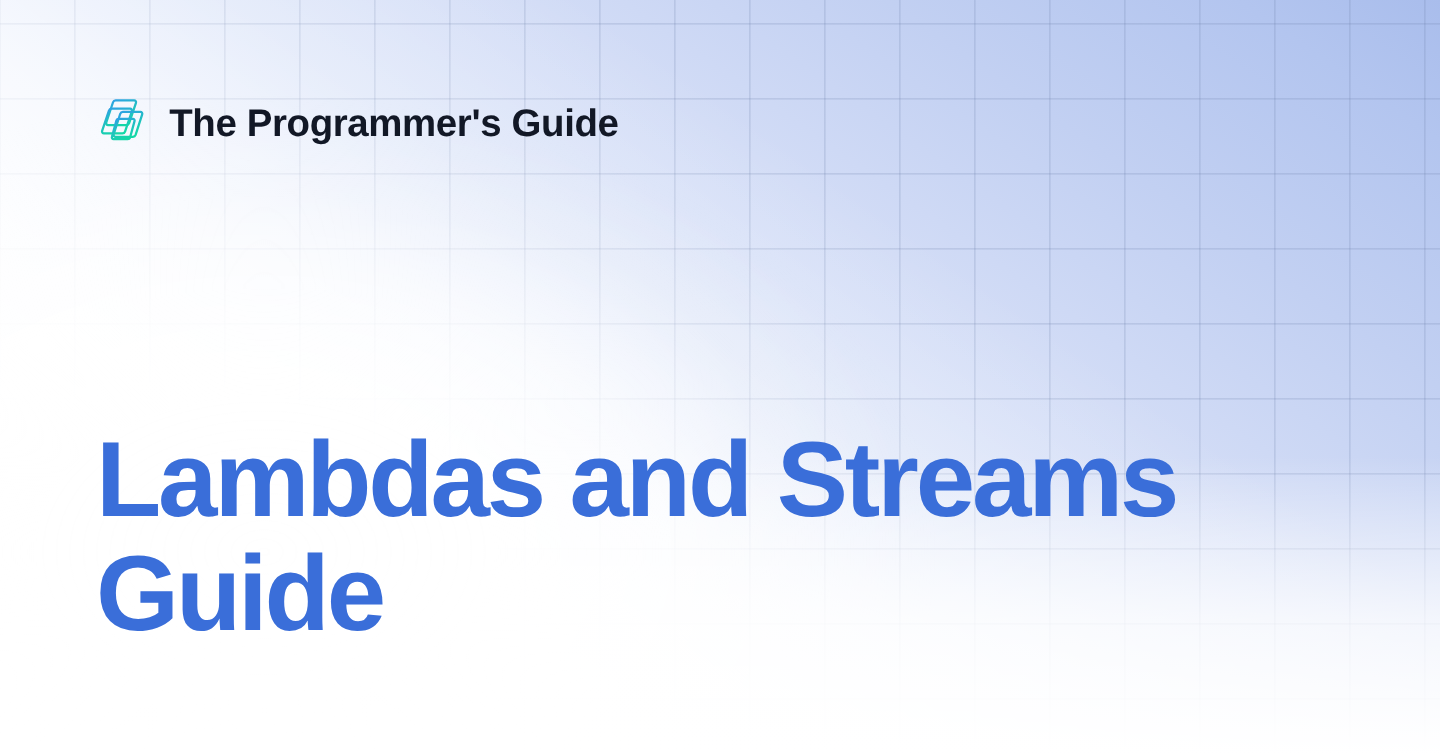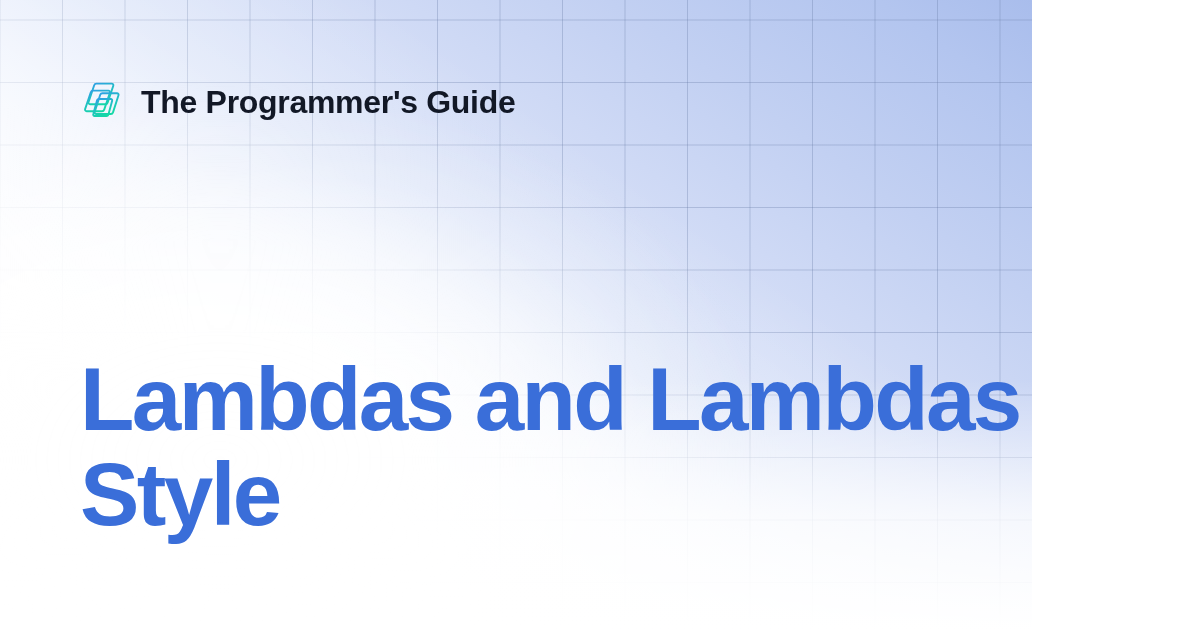--- a/index.html
+++ b/index.html
@@ -3,21 +3,21 @@
 <meta charset="utf-8">
 <style>
   html, body {
     margin: 0;
     padding: 0;
     background: #ffffff;
   }
 
   #og-card {
     position: relative;
-    width: 1032px;
+    width: 1200px;
     height: 630px;
     overflow: hidden;
     background: #5eead4;
     font-family: "Liberation Sans", sans-serif;
     -webkit-font-smoothing: antialiased;
   }
 
   
 
   
@@ -160,16 +160,16 @@
         <g fill="none" stroke="url(#logoGrad)" stroke-width="1.9" stroke-linejoin="round" stroke-linecap="round">
           <path d="M16.4 3.6 H31.8 a1.6 1.6 0 0 1 1.5 2.1 L27.6 22.6 a2.4 2.4 0 0 1 -2.2 1.6 H10.0 a1.6 1.6 0 0 1 -1.5 -2.1 L14.2 5.2 a2.4 2.4 0 0 1 2.2 -1.6 Z"></path>
           <path d="M13.0 10.6 H28.4 a1.6 1.6 0 0 1 1.5 2.1 L24.2 29.6 a2.4 2.4 0 0 1 -2.2 1.6 H6.6 a1.6 1.6 0 0 1 -1.5 -2.1 L10.8 12.2 a2.4 2.4 0 0 1 2.2 -1.6 Z"></path>
           <path d="M22.4 13.2 H37.0 a1.6 1.6 0 0 1 1.5 2.1 L33.0 32.4 a2.4 2.4 0 0 1 -2.2 1.6 H16.2 a1.6 1.6 0 0 1 -1.5 -2.1 L20.2 14.8 a2.4 2.4 0 0 1 2.2 -1.6 Z"></path>
           <path d="M19.0 19.0 H30.8 a1.4 1.4 0 0 1 1.3 1.9 L28.4 34.6 a2.1 2.1 0 0 1 -2.0 1.4 H14.6 a1.4 1.4 0 0 1 -1.3 -1.9 L17.0 20.4 a2.1 2.1 0 0 1 2.0 -1.4 Z"></path>
         </g>
       </svg>
       <div class="brand-name">The Programmer's Guide</div>
     </div>
 
-    <h1 class="hero-title">Lambdas and Lambdas Style</h1>
+    <h1 class="hero-title">Lambdas and Streams Guide</h1>
 
   </div>
 </div>
 
 </body></html>

